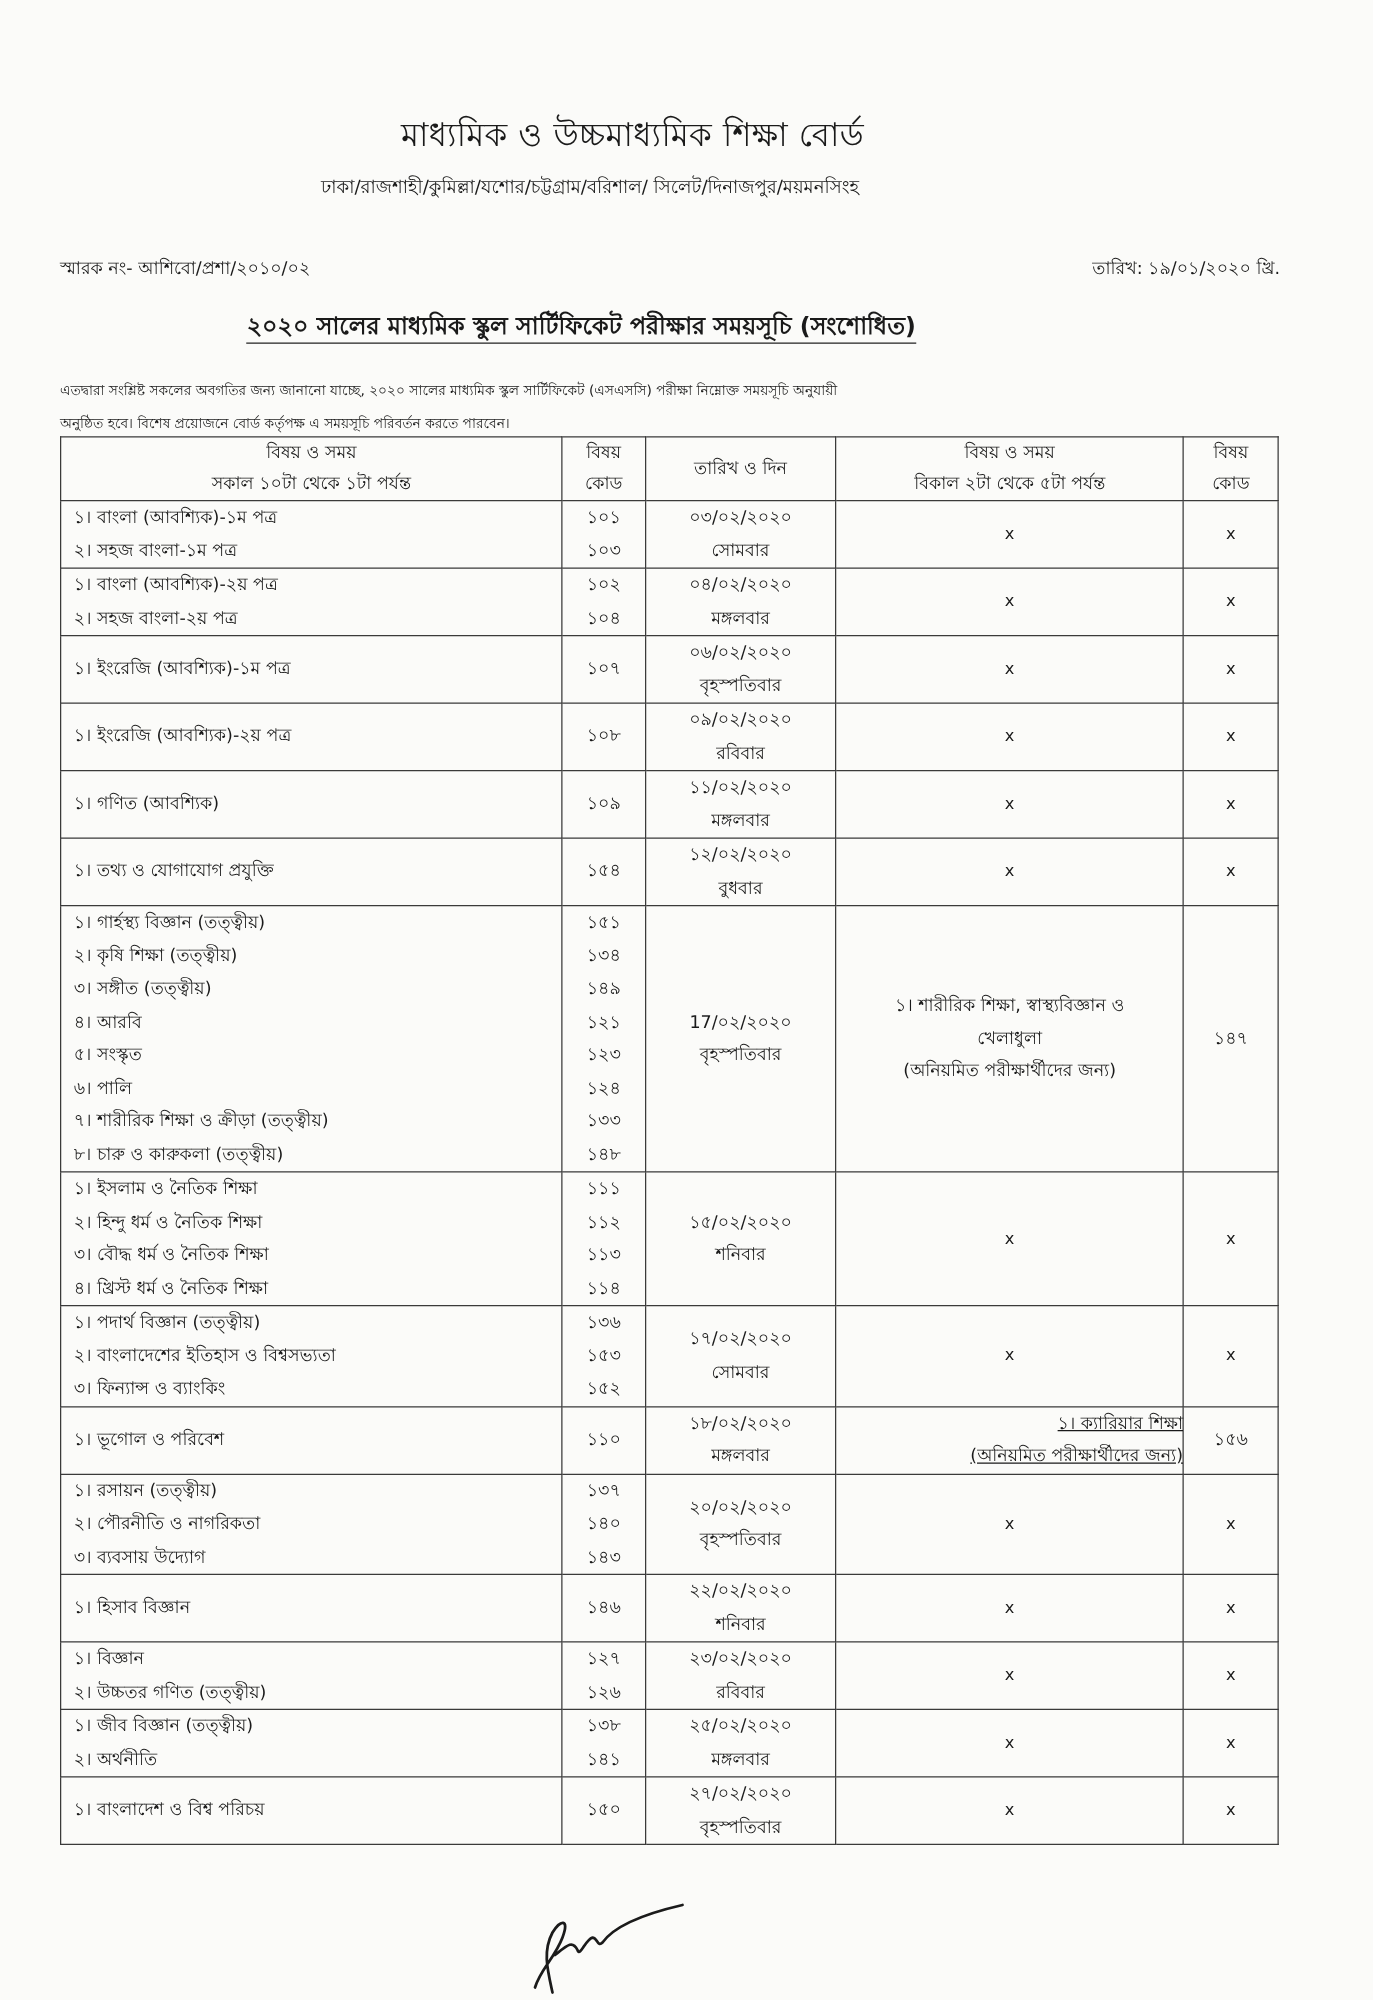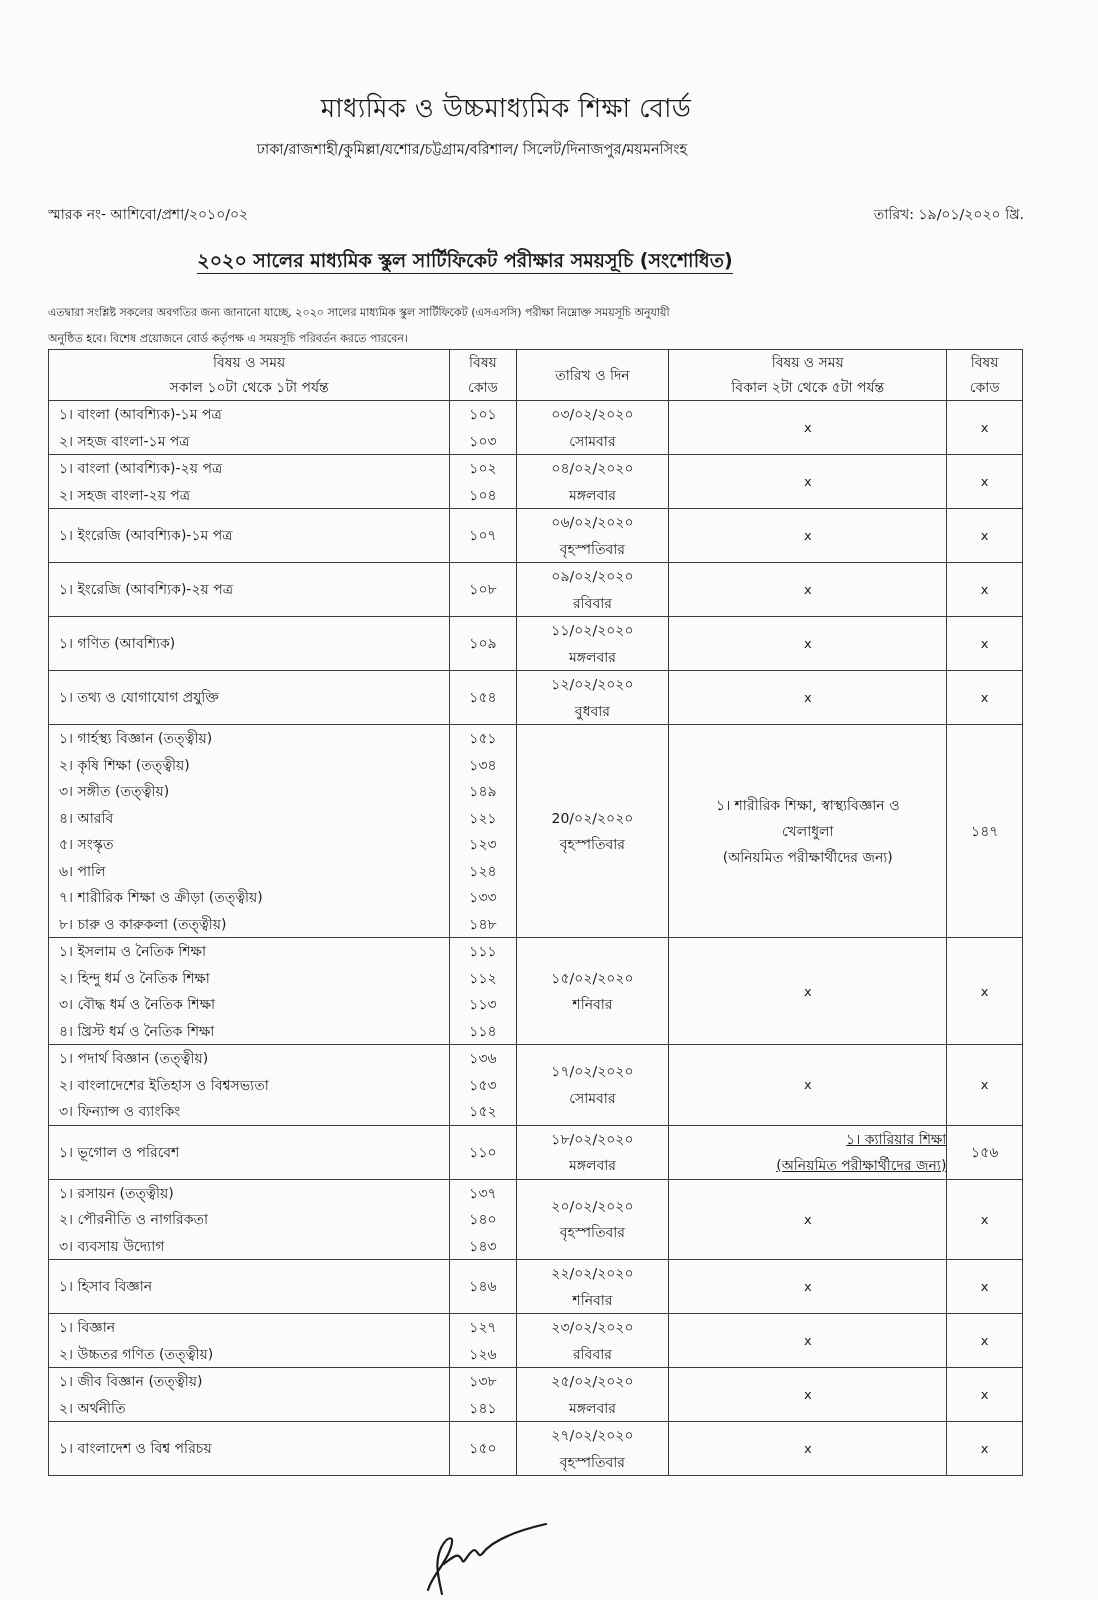--- a/index.html
+++ b/index.html
@@ -199,21 +199,21 @@
           <div class="line">১৫১</div>
           <div class="line">১৩৪</div>
           <div class="line">১৪৯</div>
           <div class="line">১২১</div>
           <div class="line">১২৩</div>
           <div class="line">১২৪</div>
           <div class="line">১৩৩</div>
           <div class="line">১৪৮</div>
         </td>
         <td class="center">
-          <div>20/০২/২০২০</div>
+          <div>17/০২/২০২০</div>
           <div>বৃহস্পতিবার</div>
         </td>
         <td class="pm">
           <div>১। শারীরিক শিক্ষা, স্বাস্থ্যবিজ্ঞান ও</div>
           <div>খেলাধুলা</div>
           <div>(অনিয়মিত পরীক্ষার্থীদের জন্য)</div>
         </td>
         <td class="pm">১৪৭</td>
       </tr>
       <tr>

